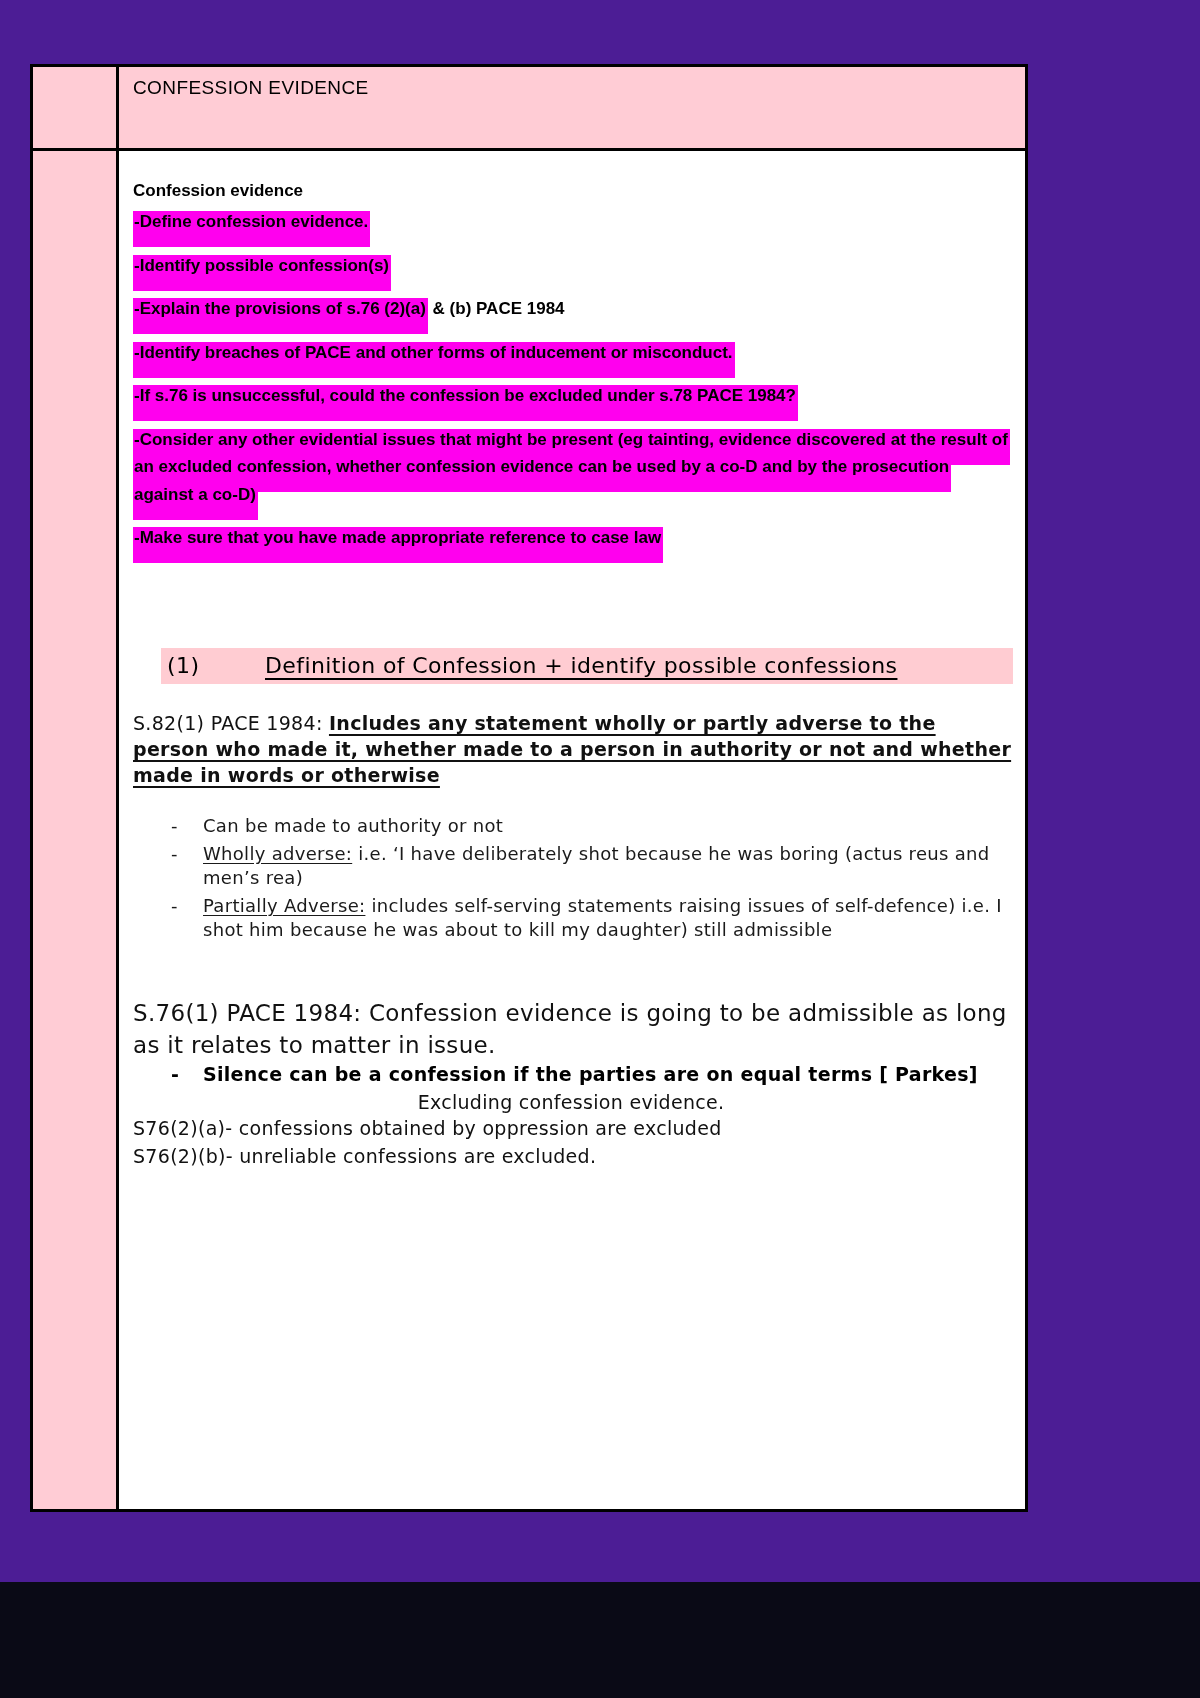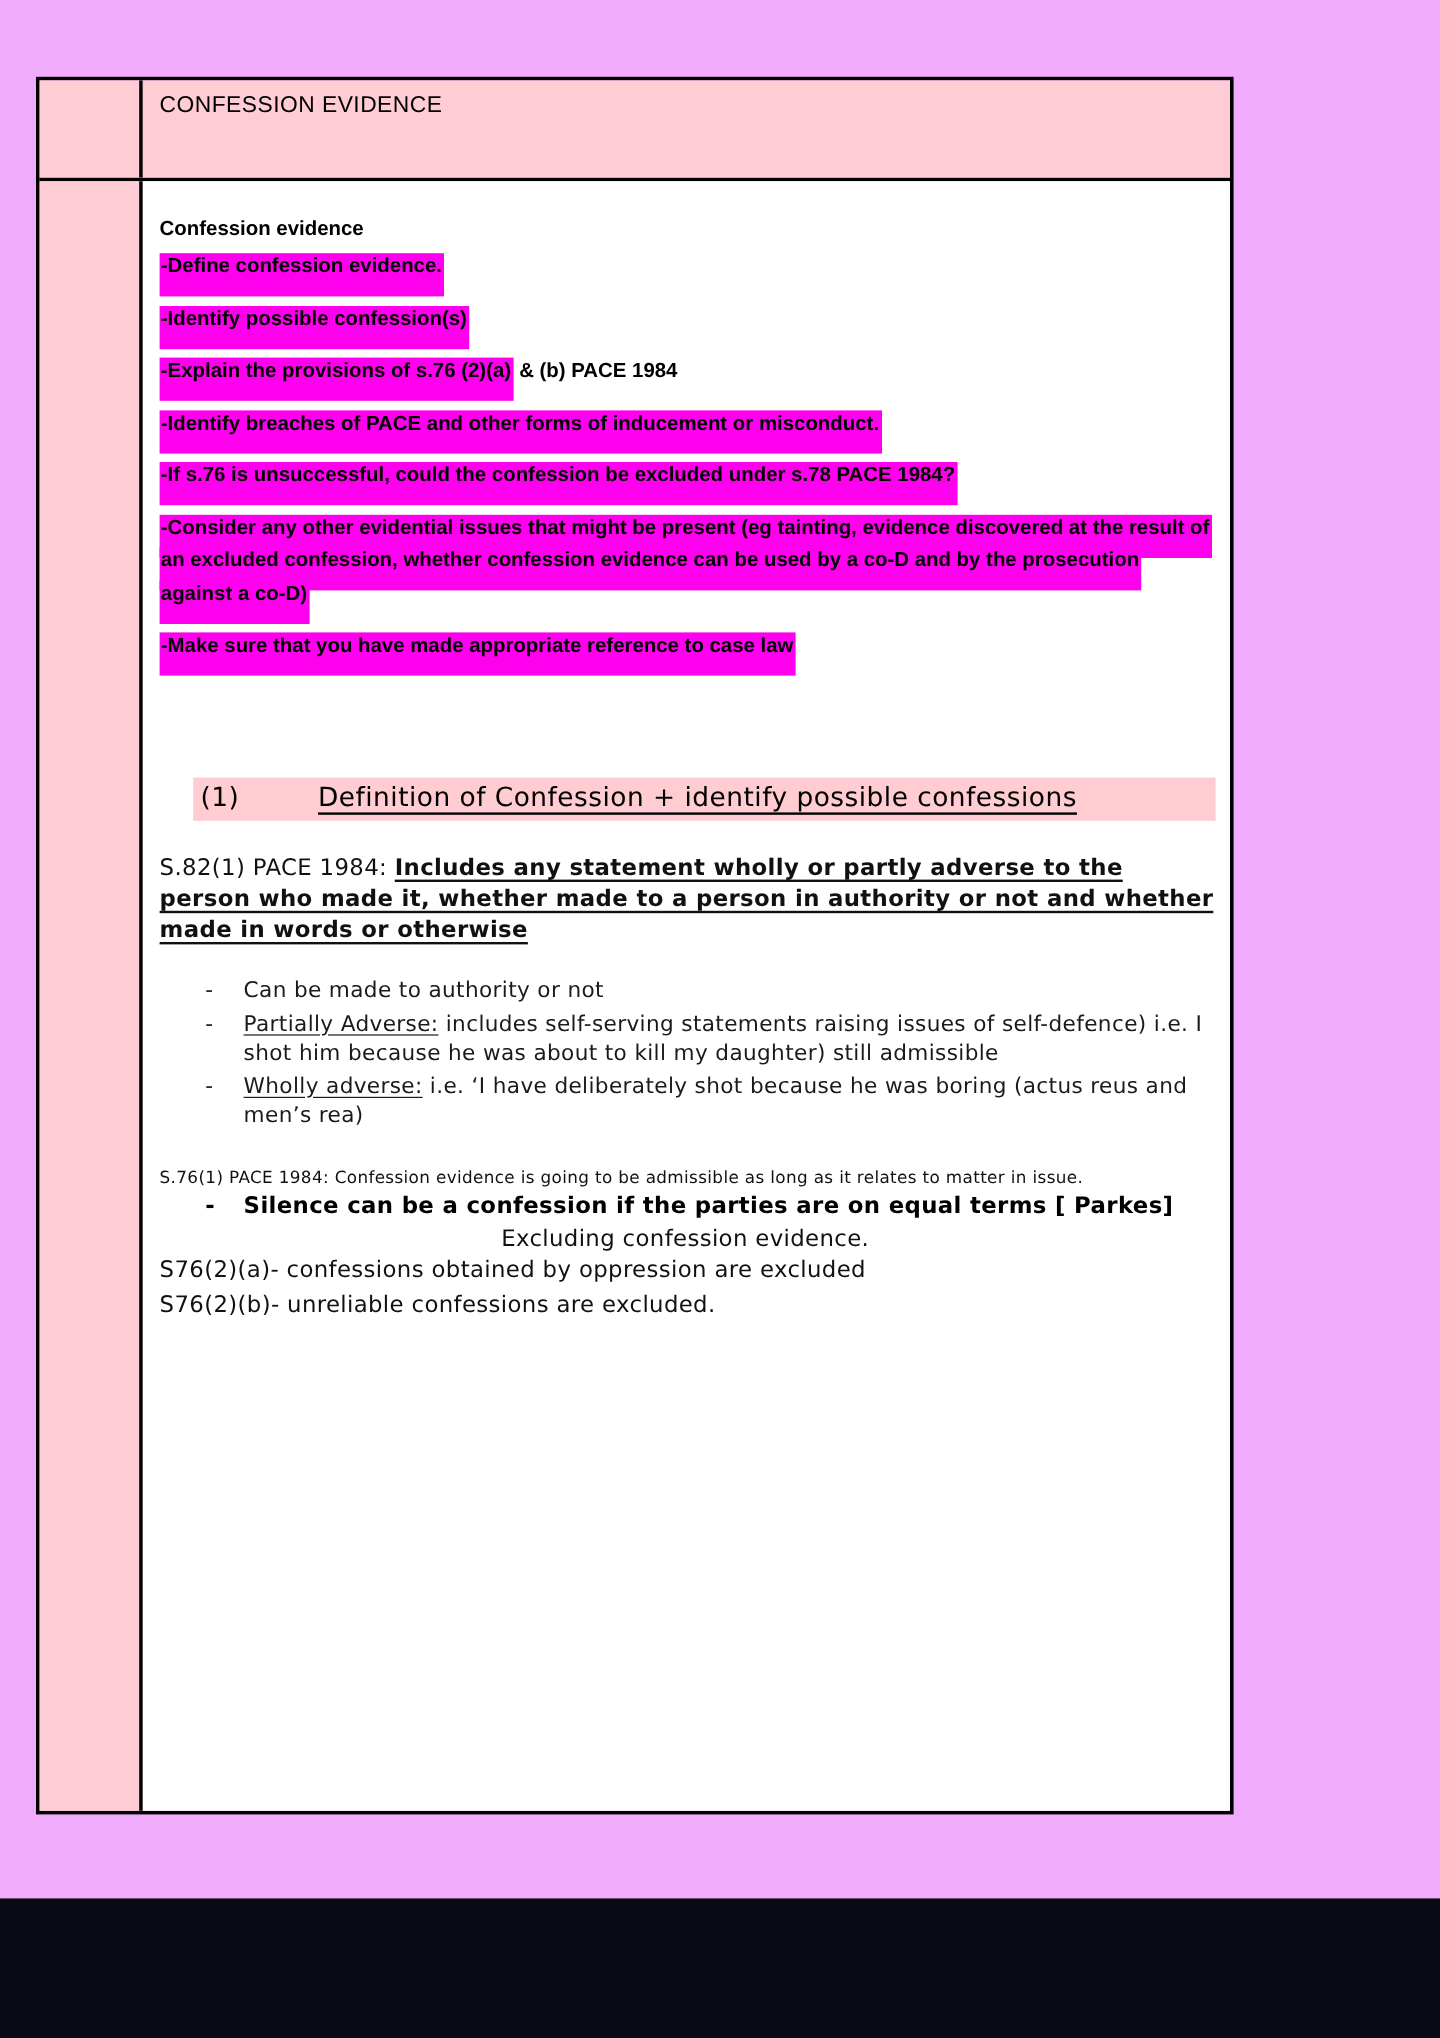--- a/index.html
+++ b/index.html
@@ -3,21 +3,21 @@
 <meta charset="utf-8">
 <style>
   * { box-sizing: border-box; margin: 0; padding: 0; }
   html, body { background: #ffffff; }
   body { font-family: "DejaVu Sans", sans-serif; }
 
   .page {
     position: relative;
     width: 1200px;
     height: 1698px;
-    background: #f0abfc;
+    background: #4c1d95;
     overflow: hidden;
   }
 
   .doc-table {
     position: absolute;
     left: 30px;
     top: 64px;
     width: 998px;
     border: 3px solid #000000;
   }
@@ -129,26 +129,26 @@
   }
   .dash-list li::before {
     content: "-";
     position: absolute;
     left: -32px;
     top: 0;
   }
   .u-lead { text-decoration: underline; text-underline-offset: 3px; }
 
   .s76 {
-    font-size: 14px;
+    font-size: 23px;
     color: #111;
     line-height: 1.42;
     letter-spacing: 0.3px;
     max-width: 895px;
-    margin-top: 30px;
+    margin-top: 54px;
   }
 
   .silence-list { }
   .silence-list li { font-size: 19px; font-weight: 700; color: #000; line-height: 1.35; }
 
   .pink-note {
     font-size: 18px;
     font-weight: 700;
     color: var(--note-pink, #f2a0dc);
     line-height: 1.3;
@@ -212,22 +212,22 @@
         <div class="sec-heading">
           <span class="sec-band">
             <span class="sec-num">(1)</span><span class="sec-title">Definition of Confession + identify possible confessions</span>
           </span>
         </div>
 
         <p class="s82"><span>S.82(1) PACE 1984: </span><span class="bu">Includes any statement wholly or partly adverse to the person who made it, whether made to a person in authority or not and whether made in words or otherwise</span></p>
 
         <ul class="dash-list">
           <li><span>Can be made to authority or not</span></li>
+          <li><span class="u-lead">Wholly adverse:</span><span> i.e. ‘I have deliberately shot because he was boring (actus reus and men’s rea)</span></li>
           <li><span class="u-lead">Partially Adverse:</span><span> includes self-serving statements raising issues of self-defence) i.e. I shot him because he was about to kill my daughter) still admissible</span></li>
-          <li><span class="u-lead">Wholly adverse:</span><span> i.e. ‘I have deliberately shot because he was boring (actus reus and men’s rea)</span></li>
         </ul>
 
         <p class="s76">S.76(1) PACE 1984: Confession evidence is going to be admissible as long as it relates to matter in issue.</p>
 
         <ul class="dash-list silence-list">
           <li><span>Silence can be a confession if the parties are on equal terms [ Parkes]</span></li>
         </ul>
 
 
 

